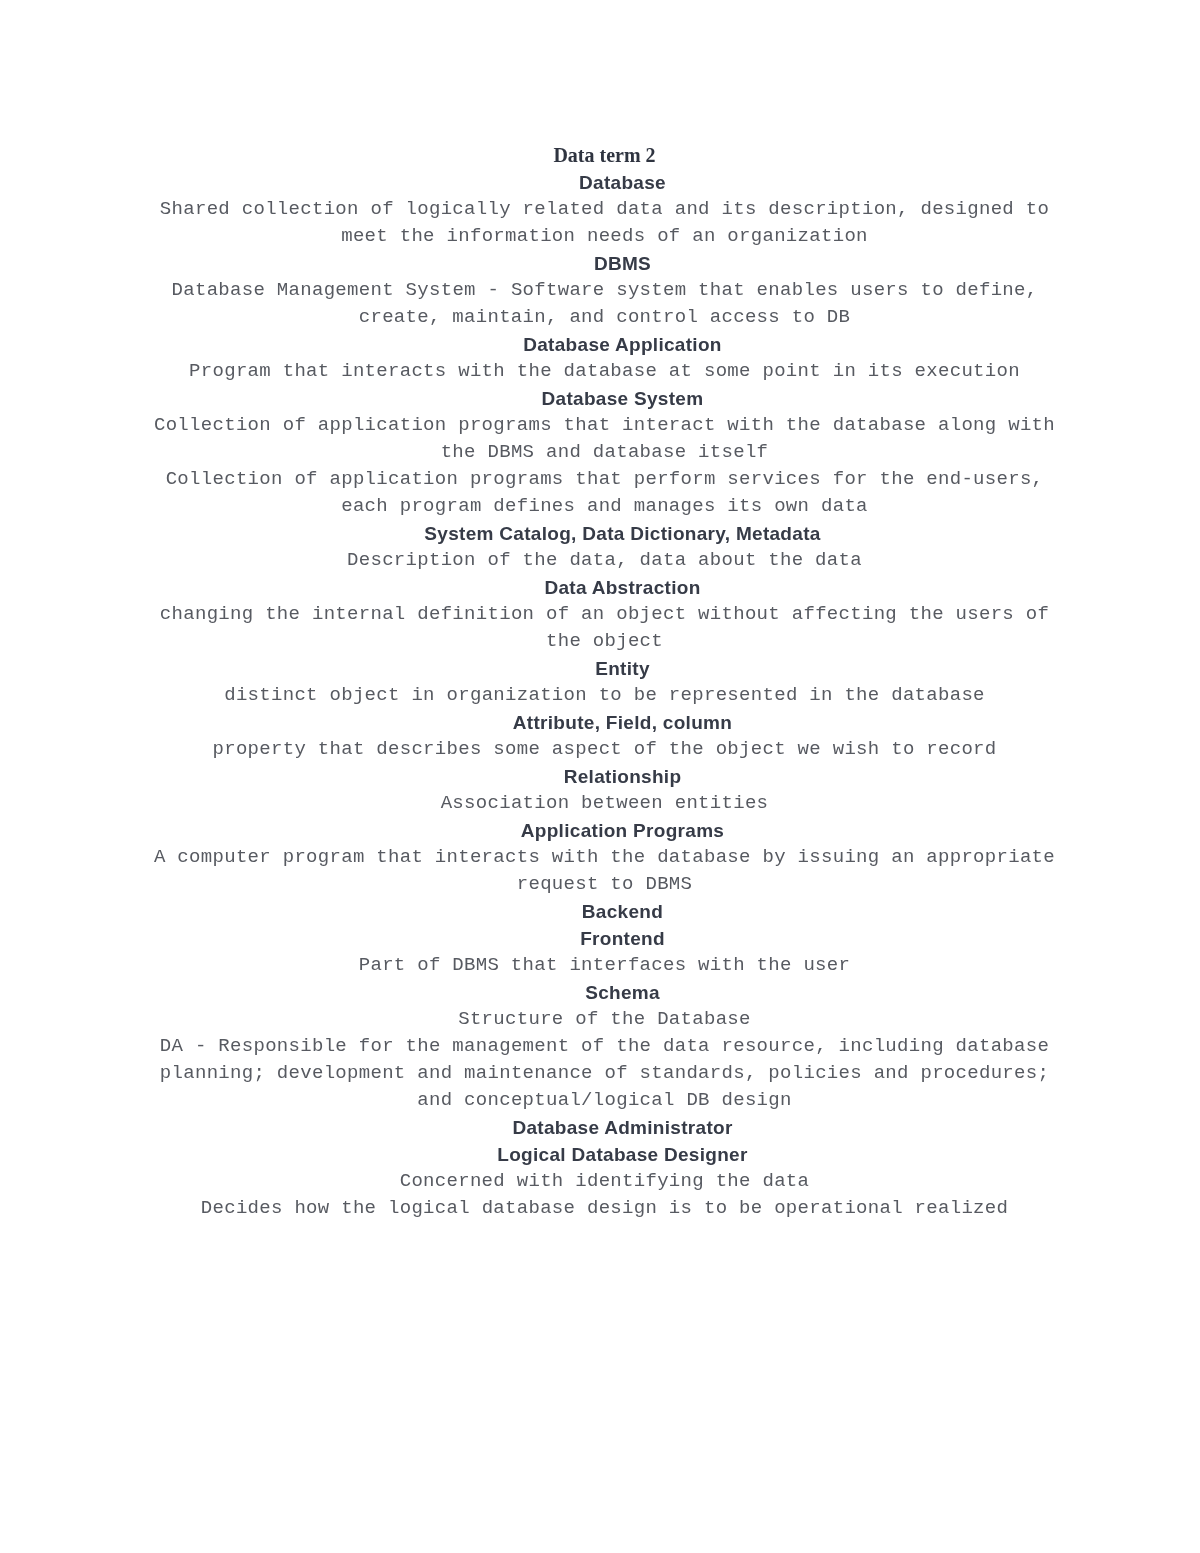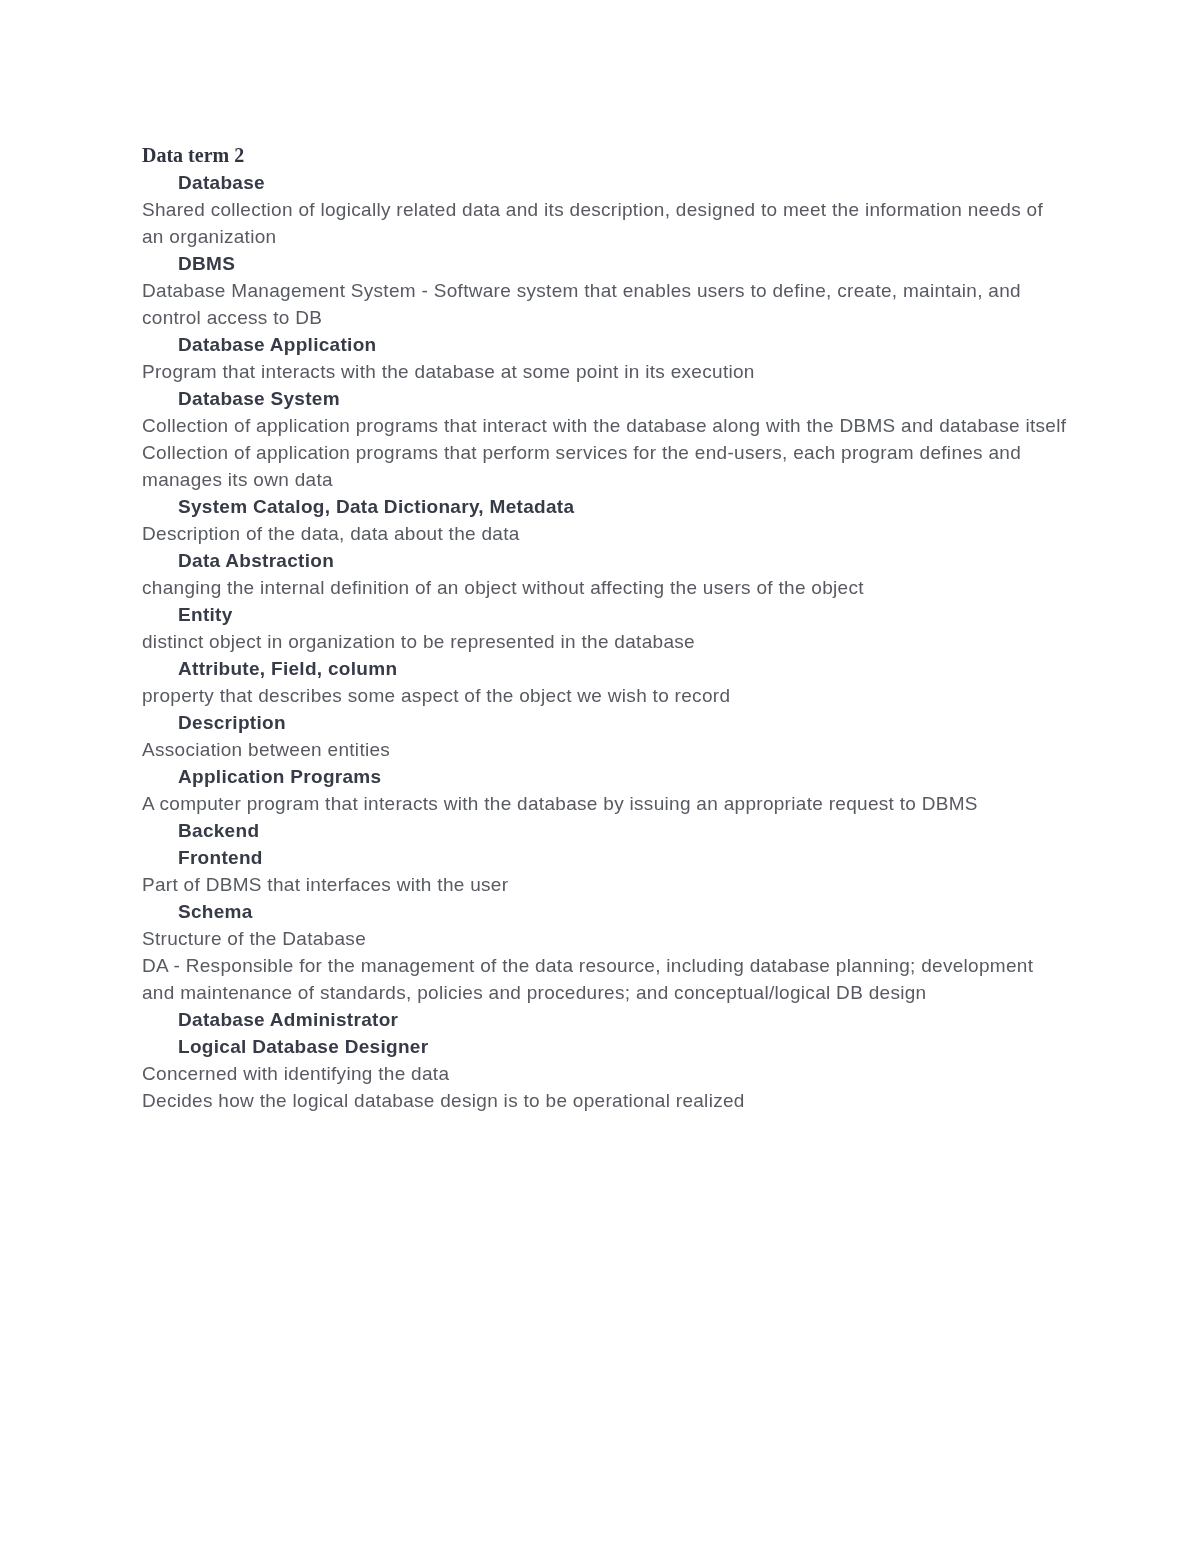--- a/index.html
+++ b/index.html
@@ -14,20 +14,21 @@
     width:1200px;
     height:1553px;
     background:var(--background);
     font-family:"Liberation Sans", sans-serif;
     overflow:hidden;
   }
   .page{
     position:relative;
     width:1200px;
     height:1553px;
+    text-align:center;
   }
   .content{
     position:absolute;
     left:142px;
     top:142px;
     width:925px;
   }
   .doc-title{
     font-family:"Liberation Serif", serif;
     font-weight:bold;
@@ -43,20 +44,21 @@
     color:var(--heading-color);
     letter-spacing:0.3px;
     margin-left:36px;
   }
   .definition{
     font-size:19px;
     line-height:27px;
     font-weight:normal;
     color:var(--body-color);
     letter-spacing:0.3px;
+    font-family:Liberation Mono, monospace;
   }
 </style>
 </head>
 <body>
 
 <div class="page">
   <div class="content">
     <div class="doc-title">Data term 2</div>
     <div>
         <div class="term">Database</div>
@@ -69,21 +71,21 @@
         <div class="definition">Collection of application programs that interact with the database along with the DBMS and database itself</div>
         <div class="definition">Collection of application programs that perform services for the end-users, each program defines and manages its own data</div>
         <div class="term">System Catalog, Data Dictionary, Metadata</div>
         <div class="definition">Description of the data, data about the data</div>
         <div class="term">Data Abstraction</div>
         <div class="definition">changing the internal definition of an object without affecting the users of the object</div>
         <div class="term">Entity</div>
         <div class="definition">distinct object in organization to be represented in the database</div>
         <div class="term">Attribute, Field, column</div>
         <div class="definition">property that describes some aspect of the object we wish to record</div>
-        <div class="term">Description</div>
+        <div class="term">Relationship</div>
         <div class="definition">Association between entities</div>
         <div class="term">Application Programs</div>
         <div class="definition">A computer program that interacts with the database by issuing an appropriate request to DBMS</div>
         <div class="term">Backend</div>
         <div class="term">Frontend</div>
         <div class="definition">Part of DBMS that interfaces with the user</div>
         <div class="term">Schema</div>
         <div class="definition">Structure of the Database</div>
         <div class="definition">DA - Responsible for the management of the data resource, including database planning; development and maintenance of standards, policies and procedures; and conceptual/logical DB design</div>
         <div class="term">Database Administrator</div>

